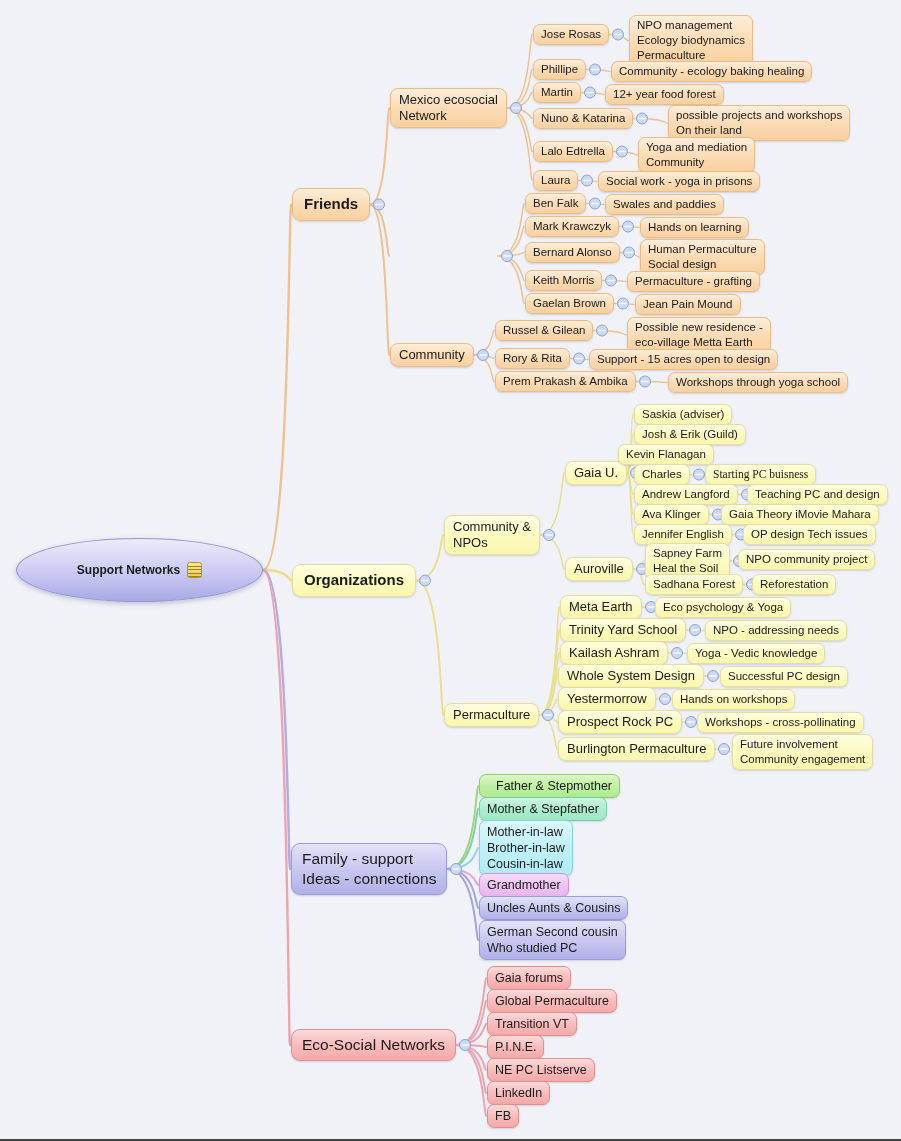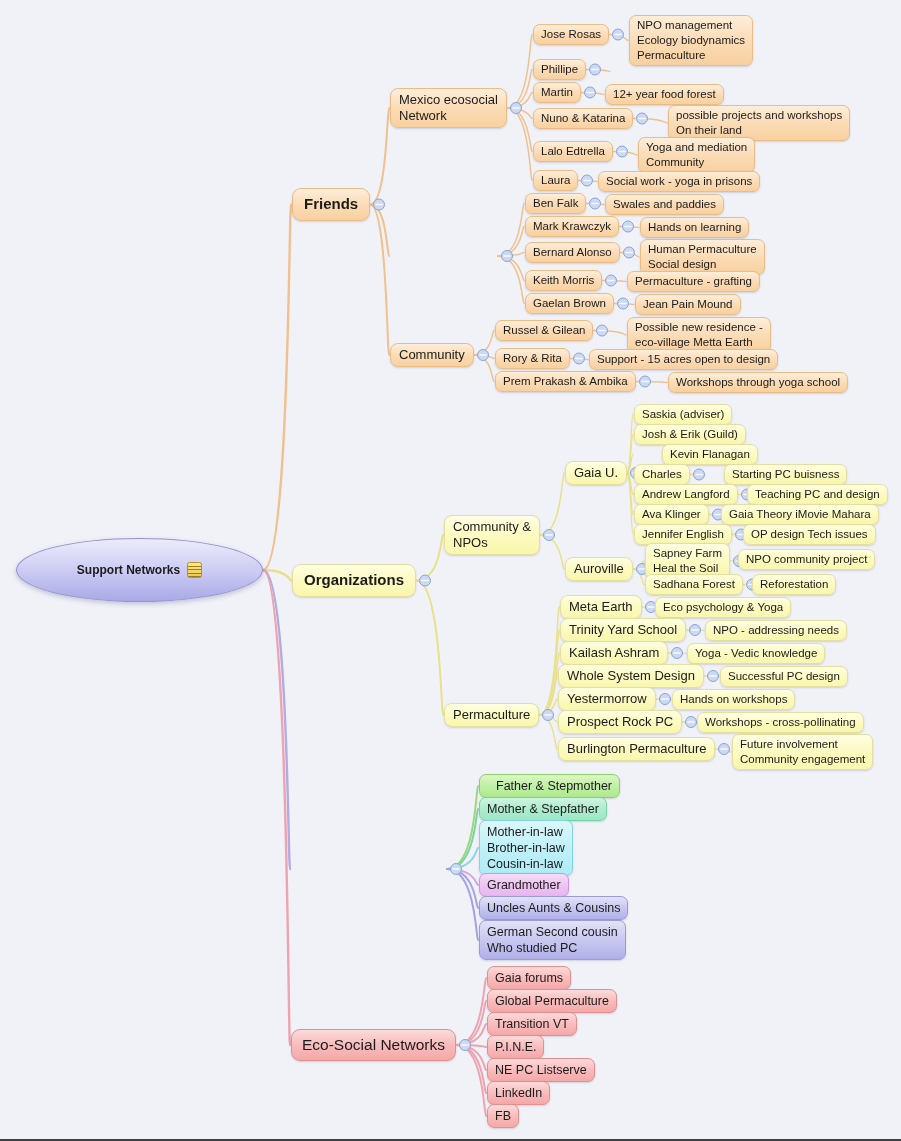--- a/index.html
+++ b/index.html
@@ -275,20 +275,21 @@
       <span class="note-icon"></span>
     </div>
     <div class="node c-peach sz-l" style="left: 292px; top: 188px;"><span>Friends</span></div>
     <div class="node c-peach sz-m" style="left: 390px; top: 88px;"><span>Mexico ecosocial
 Network</span></div>
     <div class="node c-peach sz-s" style="left: 533px; top: 24px;"><span>Jose Rosas</span></div>
     <div class="node c-peach sz-s" style="left: 629px; top: 15px;"><span>NPO management
 Ecology biodynamics
 Permaculture</span></div>
     <div class="node c-peach sz-s" style="left: 533px; top: 59px;"><span>Phillipe</span></div>
+    <div class="node c-peach sz-s" style="left: 611px; top: 61px;"><span>Community - ecology baking healing</span></div>
     <div class="node c-peach sz-s" style="left: 533px; top: 82px;"><span>Martin</span></div>
     <div class="node c-peach sz-s" style="left: 605px; top: 84px;"><span>12+ year food forest</span></div>
     <div class="node c-peach sz-s" style="left: 533px; top: 108px;"><span>Nuno &amp; Katarina</span></div>
     <div class="node c-peach sz-s" style="left: 668px; top: 105px;"><span>possible projects and workshops
 On their land</span></div>
     <div class="node c-peach sz-s" style="left: 533px; top: 141px;"><span>Lalo Edtrella</span></div>
     <div class="node c-peach sz-s" style="left: 638px; top: 137px;"><span>Yoga and mediation
 Community</span></div>
     <div class="node c-peach sz-s" style="left: 533px; top: 170px;"><span>Laura</span></div>
     <div class="node c-peach sz-s" style="left: 598px; top: 171px;"><span>Social work - yoga in prisons</span></div>
@@ -310,23 +311,23 @@
     <div class="node c-peach sz-s" style="left: 495px; top: 348px;"><span>Rory &amp; Rita</span></div>
     <div class="node c-peach sz-s" style="left: 589px; top: 349px;"><span>Support - 15 acres open to design</span></div>
     <div class="node c-peach sz-s" style="left: 495px; top: 371px;"><span>Prem Prakash &amp; Ambika</span></div>
     <div class="node c-peach sz-s" style="left: 668px; top: 372px;"><span>Workshops through yoga school</span></div>
     <div class="node c-yellow sz-l" style="left: 292px; top: 564px;"><span>Organizations</span></div>
     <div class="node c-yellow sz-m" style="left: 444px; top: 515px;"><span>Community &amp;
 NPOs</span></div>
     <div class="node c-yellow sz-m" style="left: 565px; top: 461px;"><span>Gaia U.</span></div>
     <div class="node c-yellow sz-s" style="left: 634px; top: 404px;"><span>Saskia (adviser)</span></div>
     <div class="node c-yellow sz-s" style="left: 634px; top: 424px;"><span>Josh &amp; Erik (Guild)</span></div>
-    <div class="node c-yellow sz-s" style="left: 662px; top: 444px;"><span>Kevin Flanagan</span></div>
+    <div class="node c-yellow sz-s" style="left: 618px; top: 444px;"><span>Kevin Flanagan</span></div>
     <div class="node c-yellow sz-s" style="left: 634px; top: 464px;"><span>Charles</span></div>
-    <div class="node c-yellow sz-s" style="left: 724px; top: 464px;"><span>Starting PC buisness</span></div>
+    <div class="node c-yellow sz-s" style="left: 705px; top: 464px; font-family: Liberation Serif, serif;"><span>Starting PC buisness</span></div>
     <div class="node c-yellow sz-s" style="left: 634px; top: 484px;"><span>Andrew Langford</span></div>
     <div class="node c-yellow sz-s" style="left: 747px; top: 484px;"><span>Teaching PC and design</span></div>
     <div class="node c-yellow sz-s" style="left: 634px; top: 504px;"><span>Ava Klinger</span></div>
     <div class="node c-yellow sz-s" style="left: 721px; top: 504px;"><span>Gaia Theory iMovie Mahara</span></div>
     <div class="node c-yellow sz-s" style="left: 634px; top: 524px;"><span>Jennifer English</span></div>
     <div class="node c-yellow sz-s" style="left: 743px; top: 524px;"><span>OP design Tech issues</span></div>
     <div class="node c-yellow sz-m" style="left: 565px; top: 557px;"><span>Auroville</span></div>
     <div class="node c-yellow sz-s" style="left: 645px; top: 543px;"><span>Sapney Farm
 Heal the Soil</span></div>
     <div class="node c-yellow sz-s" style="left: 738px; top: 549px;"><span>NPO community project</span></div>
@@ -341,20 +342,22 @@
     <div class="node c-yellow sz-s" style="left: 687px; top: 643px;"><span>Yoga - Vedic knowledge</span></div>
     <div class="node c-yellow sz-m" style="left: 558px; top: 664px;"><span>Whole System Design</span></div>
     <div class="node c-yellow sz-s" style="left: 720px; top: 666px;"><span>Successful PC design</span></div>
     <div class="node c-yellow sz-m" style="left: 558px; top: 687px;"><span>Yestermorrow</span></div>
     <div class="node c-yellow sz-s" style="left: 672px; top: 689px;"><span>Hands on workshops</span></div>
     <div class="node c-yellow sz-m" style="left: 558px; top: 710px;"><span>Prospect Rock PC</span></div>
     <div class="node c-yellow sz-s" style="left: 697px; top: 712px;"><span>Workshops - cross-pollinating</span></div>
     <div class="node c-yellow sz-m" style="left: 558px; top: 737px;"><span>Burlington Permaculture</span></div>
     <div class="node c-yellow sz-s" style="left: 732px; top: 734px;"><span>Future involvement
 Community engagement</span></div>
+    <div class="node c-lav sz-lr" style="left: 291px; top: 843px;"><span>Family - support
+Ideas - connections</span></div>
     <div class="node c-green sz-fam" style="left: 479px; top: 774px;"><span>Father &amp; Stepmother</span></div>
     <div class="node c-mint sz-fam" style="left: 479px; top: 797px;"><span>Mother &amp; Stepfather</span></div>
     <div class="node c-cyan sz-fam" style="left: 479px; top: 820px;"><span>Mother-in-law
 Brother-in-law
 Cousin-in-law</span></div>
     <div class="node c-violet sz-fam" style="left: 479px; top: 873px;"><span>Grandmother</span></div>
     <div class="node c-lav sz-fam" style="left: 479px; top: 896px;"><span>Uncles Aunts &amp; Cousins</span></div>
     <div class="node c-pink sz-lr" style="left: 291px; top: 1029px;"><span>Eco-Social Networks</span></div>
     <div class="node c-lav sz-fam" style="left: 479px; top: 920px;"><span>German Second cousin
 Who studied PC</span></div>

